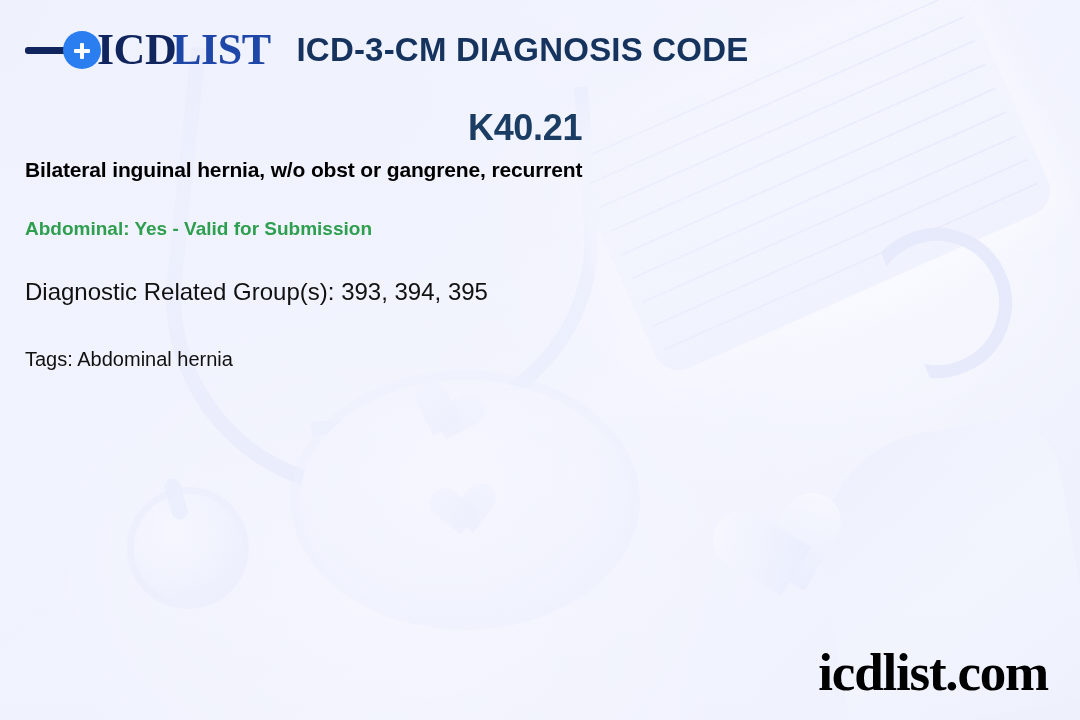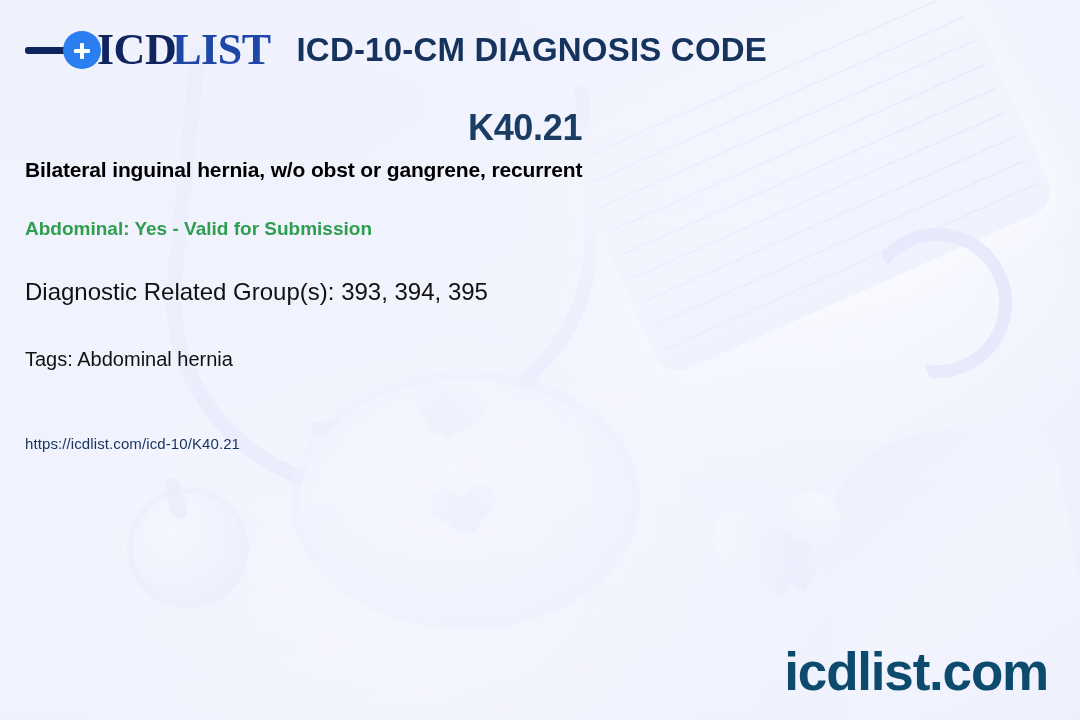--- a/index.html
+++ b/index.html
@@ -247,24 +247,24 @@
     font-family:"Liberation Sans", sans-serif;
     font-size:15px;
     color:#16335e;
     letter-spacing:0.1px;
   }
 
   
   #watermark {
     position:absolute;
     right:32px; bottom:18px;
-    font-family:Liberation Sans, sans-serif;
+    font-family:Liberation Serif, serif;
     font-weight:bold;
     font-size:53px;
-    color:#0c4a6e;
+    color:#000000;
     letter-spacing:-1.2px;
     z-index:5;
   }
 </style>
 </head>
 <body>
 
 <div id="page">
 
   <div id="bg-photo">
@@ -283,27 +283,26 @@
     <div class="fog"></div>
   </div>
 
   <div id="header">
     <div class="logo">
       <span class="logo-dash"></span>
       <span class="logo-plus"></span>
       <span class="logo-word logo-icd">ICD</span>
         <span class="logo-word logo-list">LIST</span>
     </div>
-    <div id="header-title">ICD-10-CM DIAGNOSIS CODE</div>
+    <div id="header-title">ICD-3-CM DIAGNOSIS CODE</div>
   </div>
 
   <div id="content">
     <div id="code-title">K40.21</div>
     <div id="code-description">Bilateral inguinal hernia, w/o obst or gangrene, recurrent</div>
     <div id="billable">Abdominal: Yes - Valid for Submission</div>
     <div id="drg">Diagnostic Related Group(s): 393, 394, 395</div>
     <div id="tags">Tags: Abdominal hernia</div>
-    <div id="url">https://icdlist.com/icd-10/K40.21</div>
   </div>
 
   <div id="watermark">icdlist.com</div>
 
 </div>
 
 </body></html>

